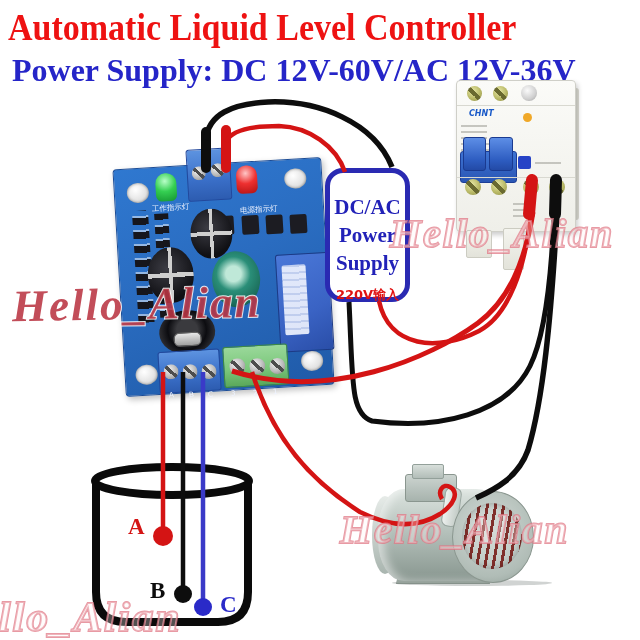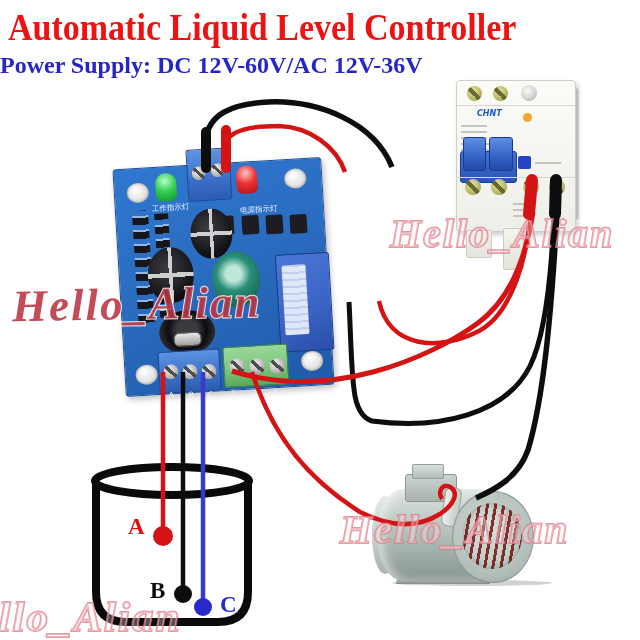--- a/index.html
+++ b/index.html
@@ -4,21 +4,21 @@
 <style>
   html,body{margin:0;padding:0;}
   body{width:640px;height:640px;overflow:hidden;background:#fff;position:relative;
        font-family:"Liberation Serif",serif;}
   .stage{position:absolute;inset:0;width:640px;height:640px;overflow:hidden;}
   .abs{position:absolute;}
 
   
   .title{left:8px;top:6px;font-size:34px;font-weight:bold;color:#ee1212;
          letter-spacing:0px;transform:scaleY(1.12);transform-origin:top left;white-space:nowrap;}
-  .subtitle{left:0;top:52px;font-size:24px;font-weight:bold;color:#2525c8;white-space:nowrap;}
+  .subtitle{left:12px;top:52px;font-size:32px;font-weight:bold;color:#2525c8;white-space:nowrap;}
 
   
   .pcb{left:119px;top:163px;width:207px;height:226px;
        background:linear-gradient(160deg,#2f78d0 0%,#2a6cc0 45%,#1f5aa8 100%);
        border:1px solid #1b4c96;border-radius:4px;
        transform:rotate(-3.4deg);transform-origin:50% 50%;
        box-shadow:2px 3px 6px rgba(0,0,0,.25);}
   .hole{width:22px;height:20px;border-radius:50%;
         background:radial-gradient(circle at 40% 35%,#ffffff,#e2e2e2 60%,#bdbdbd);
         box-shadow:inset 0 0 3px rgba(0,0,0,.45);}
@@ -167,28 +167,34 @@
       <div class="abs screw" style="left:45px;top:13px;width:16px;height:16px"></div>
     </div>
     <div class="abs silk" style="left:42px;top:223px">A</div>
     <div class="abs silk" style="left:62px;top:224px">B</div>
     <div class="abs silk" style="left:81px;top:225px">C</div>
     <div class="abs silk" style="left:104px;top:225px">3</div>
     <div class="abs silk" style="left:126px;top:226px">2</div>
     <div class="abs silk" style="left:146px;top:226px">1</div>
   </div>
 
+  <div class="abs powerbox z2">
+    <span>DC/AC</span>
+    <span>Power</span>
+    <span>Supply</span>
+    <div class="abs pbinput">220V输入</div>
+  </div>
 
   <div class="abs breaker-side z2"></div>
   <div class="abs breaker z2">
     <div class="abs bscrew" style="left:10px;top:5px;width:15px;height:15px"></div>
     <div class="abs bscrew" style="left:36px;top:5px;width:15px;height:15px"></div>
     <div class="abs silver" style="left:64px;top:4px;width:16px;height:16px"></div>
     <div class="abs" style="left:0;top:24px;width:118px;height:1px;background:#d8d8d0"></div>
-    <div class="abs chnt" style="left:20px;top:28px">CHNT</div>
+    <div class="abs chnt" style="left:12px;top:28px">CHNT</div>
     <div class="abs gtext" style="left:4px;top:40px;width:26px;height:18px"></div>
     <div class="abs gtext" style="left:4px;top:62px;width:34px;height:8px"></div>
     <div class="abs" style="left:66px;top:32px;width:9px;height:9px;border-radius:50%;background:#f0a828"></div>
     <div class="abs toggle-base" style="left:3px;top:70px;width:55px;height:30px"></div>
     <div class="abs toggle" style="left:6px;top:56px;width:21px;height:32px"></div>
     <div class="abs toggle" style="left:32px;top:56px;width:22px;height:32px"></div>
     <div class="abs bluesq" style="left:61px;top:75px;width:13px;height:13px"></div>
     <div class="abs gtext" style="left:78px;top:77px;width:26px;height:6px"></div>
     <div class="abs" style="left:0;top:96px;width:118px;height:1px;background:#d8d8d0"></div>
     <div class="abs bscrew" style="left:8px;top:98px;width:16px;height:16px"></div>

